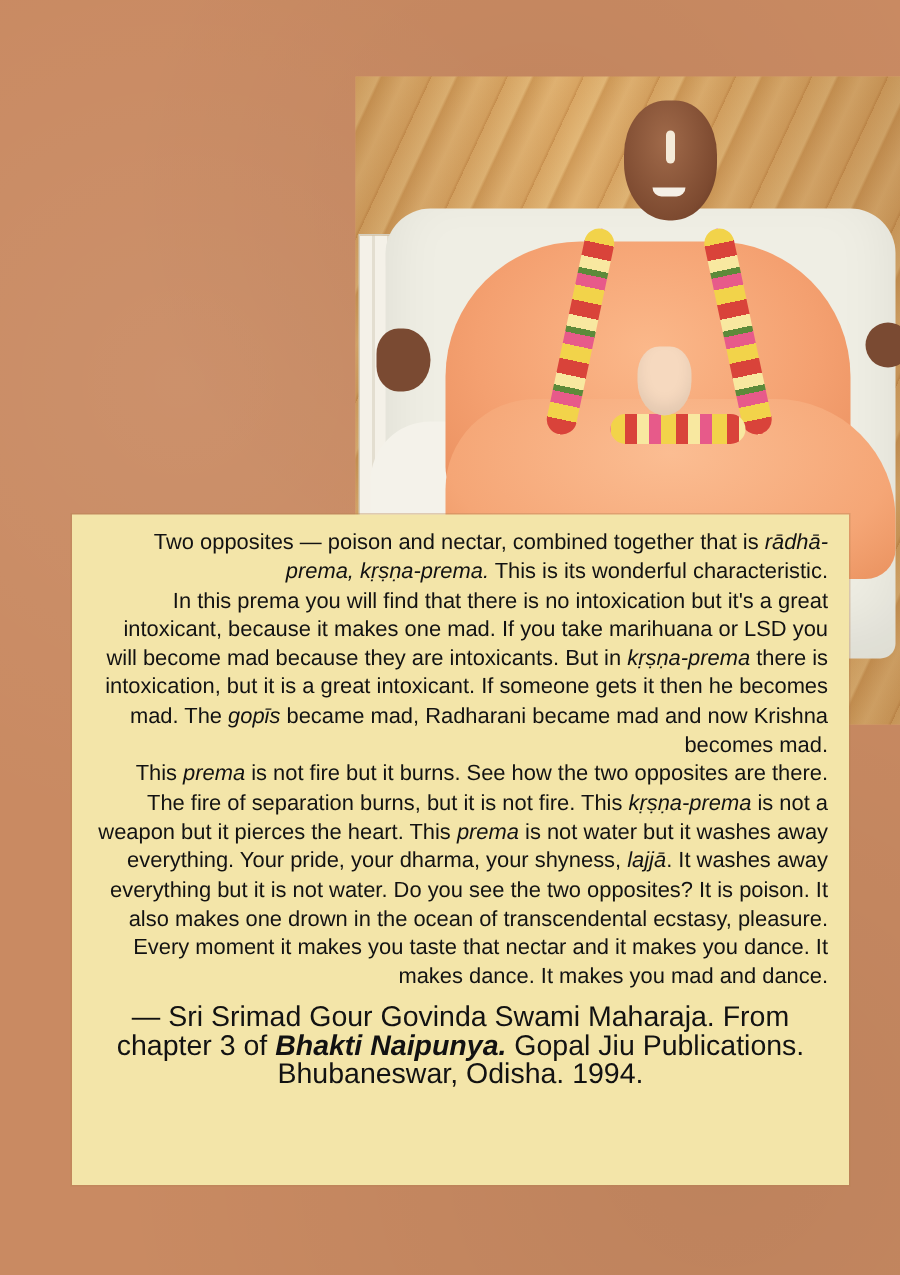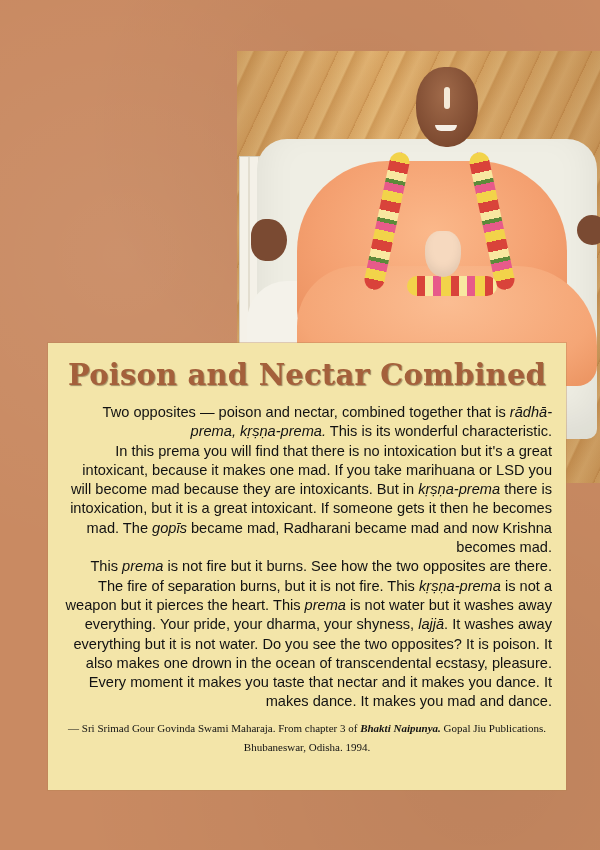--- a/index.html
+++ b/index.html
@@ -160,24 +160,23 @@
     .body-text {
       font-size: 14.6px;
       line-height: 19.3px;
       margin: 0;
       text-align: right;
     }
     .body-text p {
       margin: 0;
     }
     .attribution {
-      font-size: 11px;
+      font-size: 19px;
       line-height: 19px;
       margin-top: 7px;
-      font-family: Liberation Serif, serif;
     }
     em { font-style: italic; }
     .bold-italic { font-weight: bold; font-style: italic; }
   </style>
 </head>
 <body>
 
 <div class="photo" title="Smiling monk in saffron robes wearing a flower garland, seated in a white armchair against a wooden-paneled wall">
   <div class="wall-shade"></div>
   <div class="radiator"></div>
@@ -190,21 +189,20 @@
   <div class="garland-bottom"></div>
   <div class="beadbag"></div>
   <div class="head"></div>
   <div class="tilak"></div>
   <div class="smile"></div>
   <div class="hand-left"></div>
   <div class="hand-right"></div>
 </div>
 
 <div class="panel">
-  <div class="title">Poison and Nectar Combined</div>
 
   <div class="body-text">
     <p>
       <span>Two opposites — poison and nectar, combined together that is </span><em>rādhā-prema, kṛṣṇa-prema.</em><span> This is its wonderful characteristic.</span>
     </p>
     <p>
       <span>In this prema you will find that there is no intoxication but it's a great intoxicant, because it makes one mad. If you take marihuana or LSD you will become mad because they are intoxicants. But in </span><em>kṛṣṇa-prema</em><span> there is intoxication, but it is a great intoxicant. If someone gets it then he becomes mad. The </span><em>gopīs</em><span> became mad, Radharani became mad and now Krishna becomes mad.</span>
     </p>
     <p>
       <span>This </span><em>prema</em><span> is not fire but it burns. See how the two opposites are there. The fire of separation burns, but it is not fire. This </span><em>kṛṣṇa-prema</em><span> is not a weapon but it pierces the heart. This </span><em>prema</em><span> is not water but it washes away everything. Your pride, your dharma, your shyness, </span><em>lajjā</em><span>. It washes away everything but it is not water. Do you see the two opposites? It is poison. It also makes one drown in the ocean of transcendental ecstasy, pleasure. Every moment it makes you taste that nectar and it makes you dance. It makes dance. It makes you mad and dance.</span>

